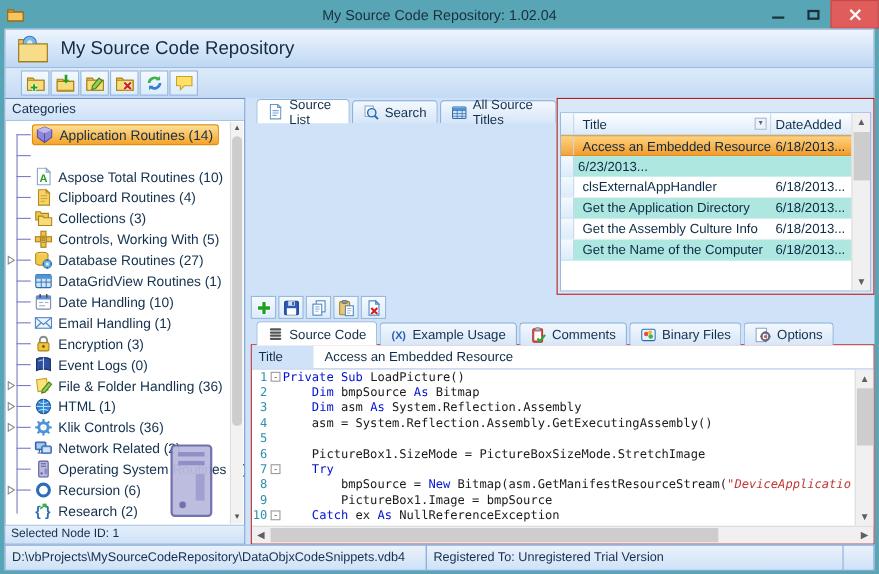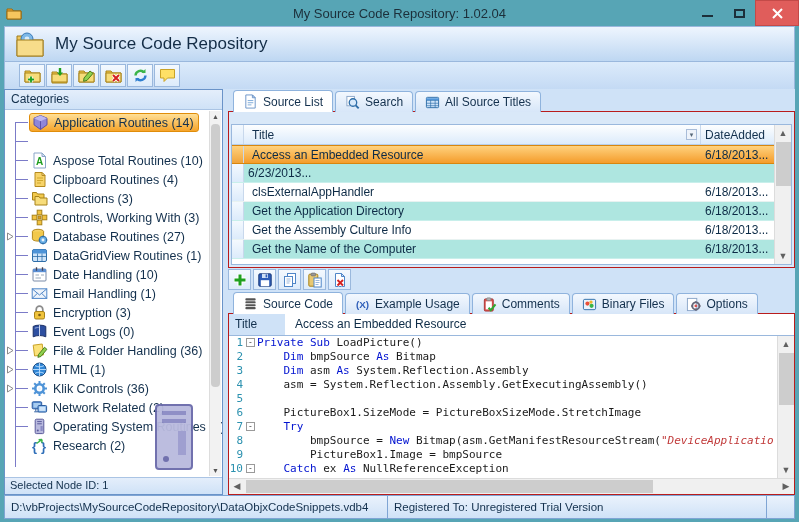--- a/index.html
+++ b/index.html
@@ -61,21 +61,21 @@
   
   .rightpanel { position:absolute; top:89px; left:228px; right:4px; bottom:27px; display:flex; flex-direction:column; }
   .tabs-row { height:22px; display:flex; align-items:flex-end; padding-left:5px; gap:2px; position:relative; z-index:2; }
   .tab { height:21px; display:flex; align-items:center; gap:5px; padding:0 9px;
          background:linear-gradient(#f3f8fe,#d7e6f8); border:1px solid #8fb3dd; border-bottom:none;
          border-radius:4px 4px 0 0; font-size:12px; color:#13304d; margin-bottom:-1px; cursor:default; }
   .tab.active { background:#fff; height:22px; }
   .tab .ic svg { width:15px; height:15px; display:block; }
   .pane-page { flex:1; background:#d9e8f8; border:1px solid #b91c1c; position:relative; }
 
-  .top-pane { height:179px; display:flex; flex-direction:column; }
+  .top-pane { height:179px; display:flex; }
   .top-pane .pane-page { padding:12px 2px 2px 2px; display:flex; flex-direction:column; }
   .grid { flex:1; background:#fff; border:1px solid #9ab8dd; position:relative; overflow:hidden; }
   .grid-header { height:20px; display:flex; background:linear-gradient(#fdfeff,#dcebfb); border-bottom:1px solid #b8cfe8; }
   .gh-cell { position:relative; display:flex; align-items:center; font-size:12px; color:#13304d; }
   .gh-gutter { width:12px; border-right:1px solid #c8d8ec; background:linear-gradient(#f4f9fe,#dcebfb); }
   .gh-title { flex:1; padding-left:8px; border-right:1px solid #c8d8ec; }
   .gh-date { width:90px; padding-left:4px; }
   .filter-btn { position:absolute; right:3px; top:4px; width:11px; height:11px; background:#eef3fa; border:1px solid #a8bcd8;
                 font-size:7px; line-height:9px; text-align:center; color:#567; }
   .grid-rows { position:relative; }
@@ -286,21 +286,21 @@
                 <svg viewBox="0 0 17 17">
                   <g fill="#f2c240" stroke="#a8831a">
                     <rect x="6.2" y="1.2" width="4.6" height="4.6"></rect>
                     <rect x="6.2" y="11.2" width="4.6" height="4.6"></rect>
                     <rect x="1.2" y="6.2" width="4.6" height="4.6"></rect>
                     <rect x="11.2" y="6.2" width="4.6" height="4.6"></rect>
                   </g>
                   <rect x="7" y="7" width="3" height="3" fill="#e0a020" stroke="#a8831a"></rect>
                 </svg>
               </span>
-              <span class="nlabel">Controls, Working With (3)</span>
+              <span class="nlabel">Controls, Working With (5)</span>
             </span>
           </div>
           <div class="trow">
             <span class="stub"></span>
             <span class="exp">
               <svg viewBox="0 0 9 9">
                 <path d="M1.5 1v7l5.5-3.5z" fill="#fff" stroke="#8a8a8a"></path>
               </svg>
             </span>
             <span class="node">
@@ -455,20 +455,36 @@
             <span class="node">
               <span class="ic">
                 <svg viewBox="0 0 17 17">
                   <rect x="4.2" y="1.2" width="8.6" height="14.4" rx="1.2" fill="#b9bade" stroke="#5a5a9a"></rect>
                   <path d="M6.2 3.6h4.6M6.2 5.8h4.6" stroke="#5a5a9a"></path>
                   <rect x="9.5" y="8" width="2.2" height="5" fill="#8a8ac4"></rect>
                   <circle cx="6.8" cy="12.4" r="1" fill="#5a5a9a"></circle>
                 </svg>
               </span>
               <span class="nlabel">Operating System Routines (1)</span>
+            </span>
+          </div>
+          <div class="trow">
+            <span class="stub"></span>
+            <span class="exp">
+              <svg viewBox="0 0 9 9">
+                <path d="M1.5 1v7l5.5-3.5z" fill="#fff" stroke="#8a8a8a"></path>
+              </svg>
+            </span>
+            <span class="node">
+              <span class="ic">
+                <svg viewBox="0 0 17 17">
+                  <circle cx="8.5" cy="8.5" r="5.4" fill="none" stroke="#2d6db8" stroke-width="2.8"></circle>
+                </svg>
+              </span>
+              <span class="nlabel">Recursion (6)</span>
             </span>
           </div>
           <div class="trow">
             <span class="node">
               <span class="ic">
                 <svg viewBox="0 0 17 17">
                   <text x="1" y="13.5" font-size="13" font-weight="bold" fill="#2d6db8" font-family="Liberation Sans,sans-serif">{</text>
                   <text x="10" y="13.5" font-size="13" font-weight="bold" fill="#2d6db8" font-family="Liberation Sans,sans-serif">}</text>
                   <path d="M5.5 6.5L11 2.5M11 2.5l-3.4.2M11 2.5l-.2 3.2" stroke="#3bb54a" stroke-width="1.5" fill="none"></path>
                 </svg>

